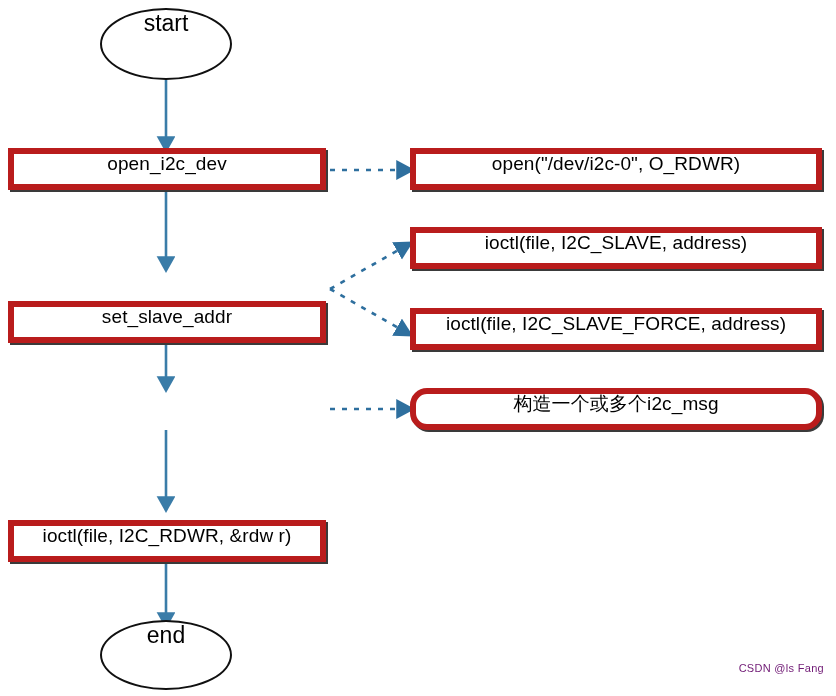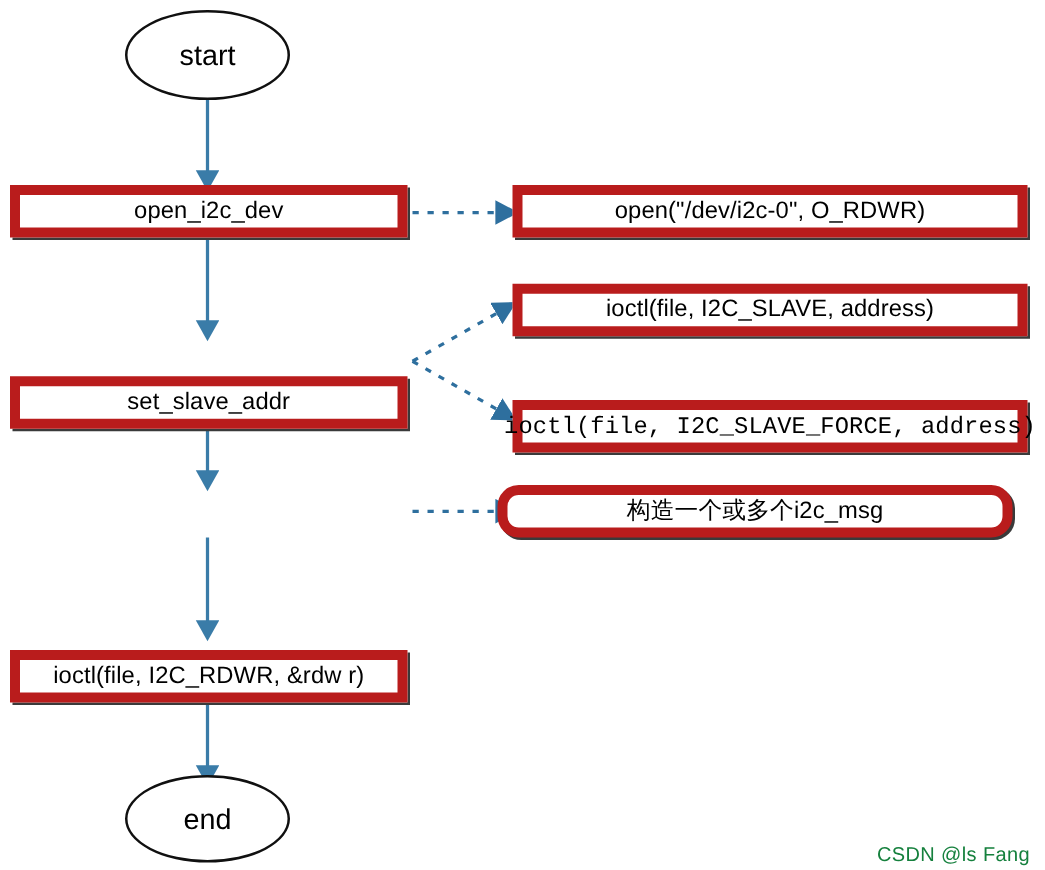--- a/index.html
+++ b/index.html
@@ -20,49 +20,48 @@
     left: 0;
     top: 0;
     width: 836px;
     height: 696px;
     pointer-events: none;
   }
   .node {
     position: absolute;
     box-sizing: border-box;
     display: flex;
-    align-items: center;
     justify-content: center;
     text-align: center;
     color: #000000;
     background: #ffffff;
   }
   .proc {
-    border: 8px solid #b91c1c;
+    border: 6px solid #b91c1c;
     box-shadow: 2px 2px 0 0 #3a3a3a;
     font-size: 19px;
     line-height: 1.1;
     letter-spacing: 0.1px;
   }
   .terminator {
     border: 2px solid #101010;
     border-radius: 50%;
     font-size: 23px;
   }
   .node-label {
     display: block;
     padding: 0 6px;
     white-space: nowrap;
   }
   .watermark {
     position: absolute;
     right: 12px;
-    bottom: 2px;
-    color: #15803d;
-    font-size: 16px;
+    bottom: 22px;
+    color: #701a75;
+    font-size: 11px;
     letter-spacing: 0.3px;
     white-space: nowrap;
   }
 </style>
 </head>
 <body>
 
 <div id="canvas">
 
   <svg class="svg-layer" viewBox="0 0 836 696" width="836" height="696" xmlns="http://www.w3.org/2000/svg">
@@ -113,23 +112,23 @@
   </div>
 
   <div class="node proc" style="left:410px; top:148px; width:412px; height:42px;">
     <span class="node-label">open("/dev/i2c-0", O_RDWR)</span>
   </div>
 
   <div class="node proc" style="left:410px; top:227px; width:412px; height:42px;">
     <span class="node-label">ioctl(file, I2C_SLAVE, address)</span>
   </div>
 
-  <div class="node proc" style="left:410px; top:320px; width:412px; height:42px;font-family:Liberation Mono, monospace;">
+  <div class="node proc" style="left:410px; top:308px; width:412px; height:42px;">
     <span class="node-label">ioctl(file, I2C_SLAVE_FORCE, address)</span>
   </div>
 
-  <div class="node proc" style="left:398px; top:388px; width:412px; height:42px;border-radius:17px;">
+  <div class="node proc" style="left:410px; top:388px; width:412px; height:42px;border-radius:17px;">
     <span class="node-label">构造一个或多个i2c_msg</span>
   </div>
 
   <div class="watermark">CSDN @ls Fang</div>
 
 </div>
 
 </body></html>

